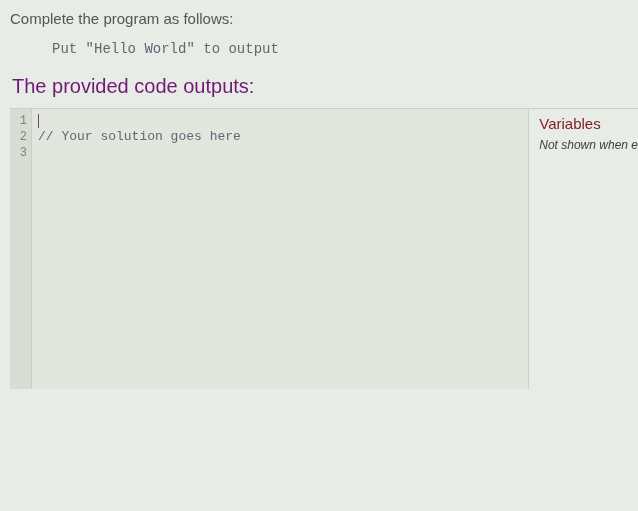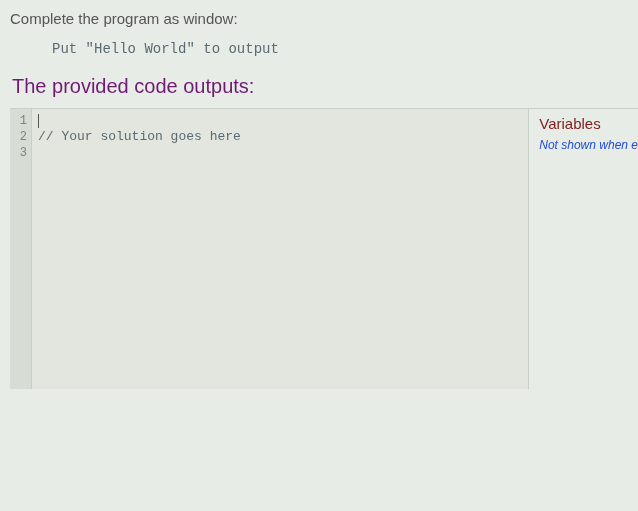--- a/index.html
+++ b/index.html
@@ -106,30 +106,30 @@
   }
   .side-title {
     font-size: 15px;
     color: #7f1d1d;
     margin-bottom: 6px;
     white-space: nowrap;
   }
   .side-sub {
     font-size: 12px;
     font-style: italic;
-    color: #1d4ed8;
+    color: #404040;
     white-space: nowrap;
   }
 </style>
 </head>
 <body>
 
 <div class="page">
 
-  <div class="intro">Complete the program as window:</div>
+  <div class="intro">Complete the program as follows:</div>
 
 
   <div class="snippet-block">Put "Hello World" to output</div>
 
   <div class="para">The provided code outputs:</div>
 
 
   <div class="workspace">
     <div class="editor">
       <div class="gutter">

